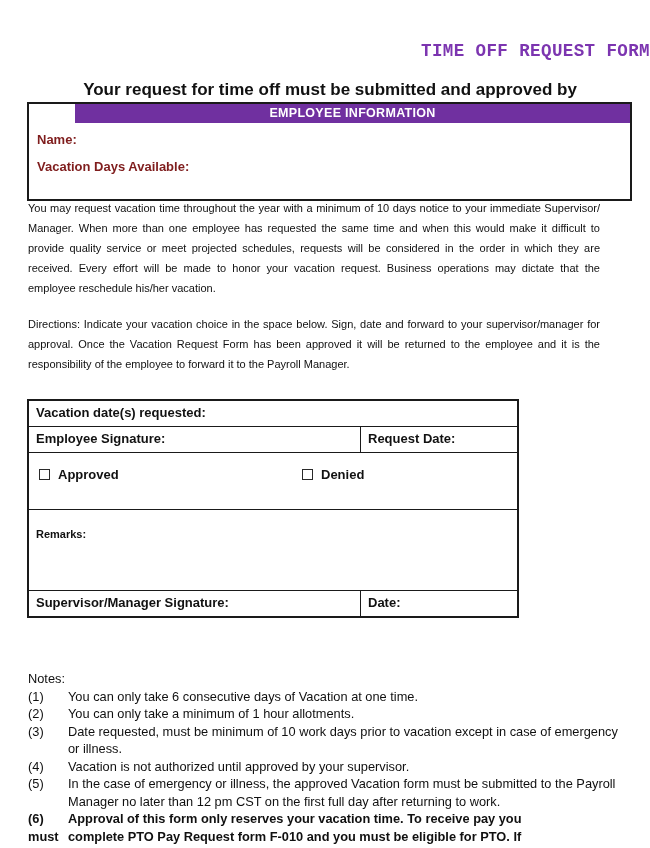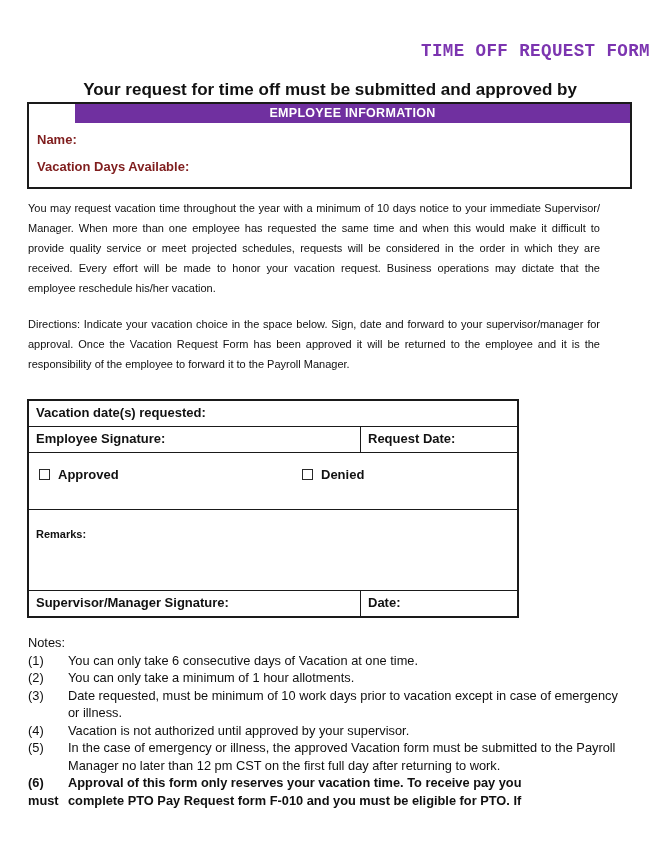--- a/index.html
+++ b/index.html
@@ -75,21 +75,21 @@
     padding: 0;
   }
   .emp-field {
     font-size: 13px;
     font-weight: bold;
     padding: 7px 0 7px 8px;
     line-height: 16px;
     color: #7f1d1d;
   }
   .emp-field.first { padding-top: 9px; padding-bottom: 6px; }
-  .emp-field.second { padding-top: 5px; padding-bottom: 12px; }
+  .emp-field.second { padding-top: 5px; padding-bottom: 24px; }
 
   
   .para {
     position: absolute;
     font-size: 11px;
     line-height: 20px;
     text-align: justify;
     color: #101010;
   }
   .para-1 { left: 28px; top: 198px; width: 572px; }
@@ -154,21 +154,21 @@
     left: 7px;
     top: 18px;
     font-size: 11px;
     font-weight: bold;
   }
 
   
   .notes {
     position: absolute;
     left: 28px;
-    top: 634px;
+    top: 670px;
     width: 600px;
     font-size: 12.8px;
     color: #101010;
   }
   .notes-heading {
     font-size: 12.8px;
     line-height: 17.5px;
     margin-bottom: 0px;
   }
   .note-row {

